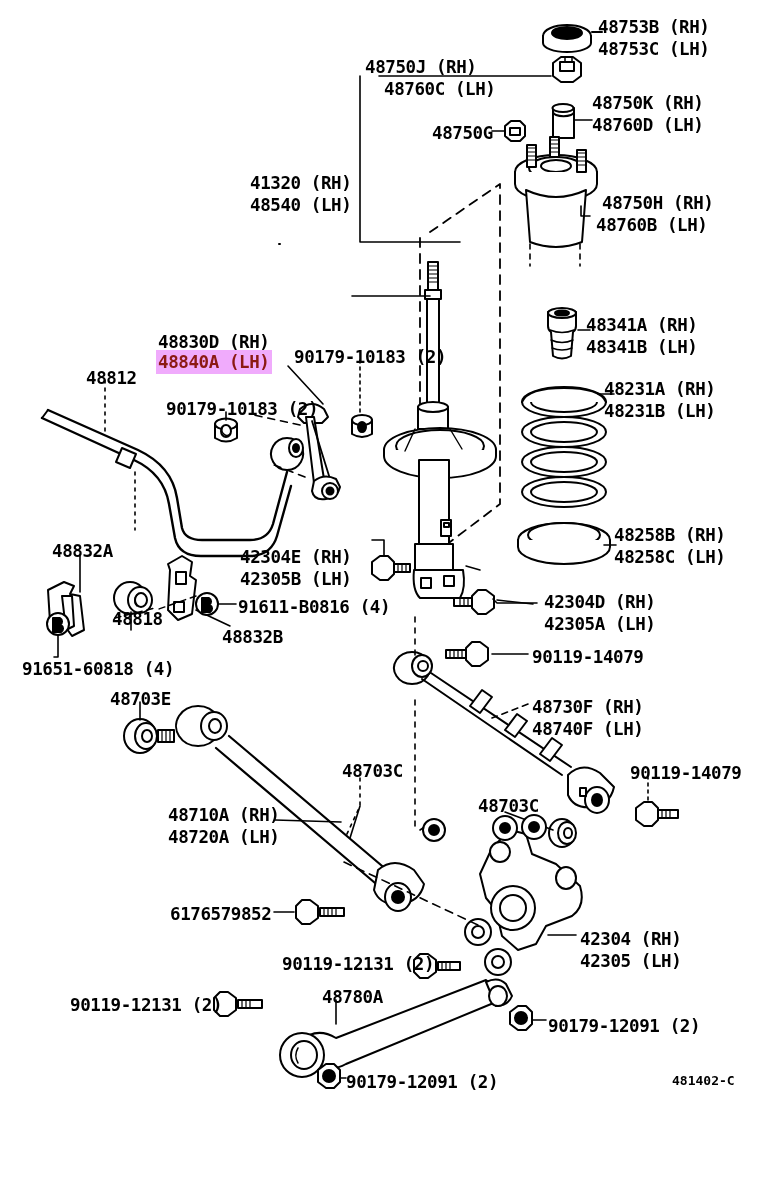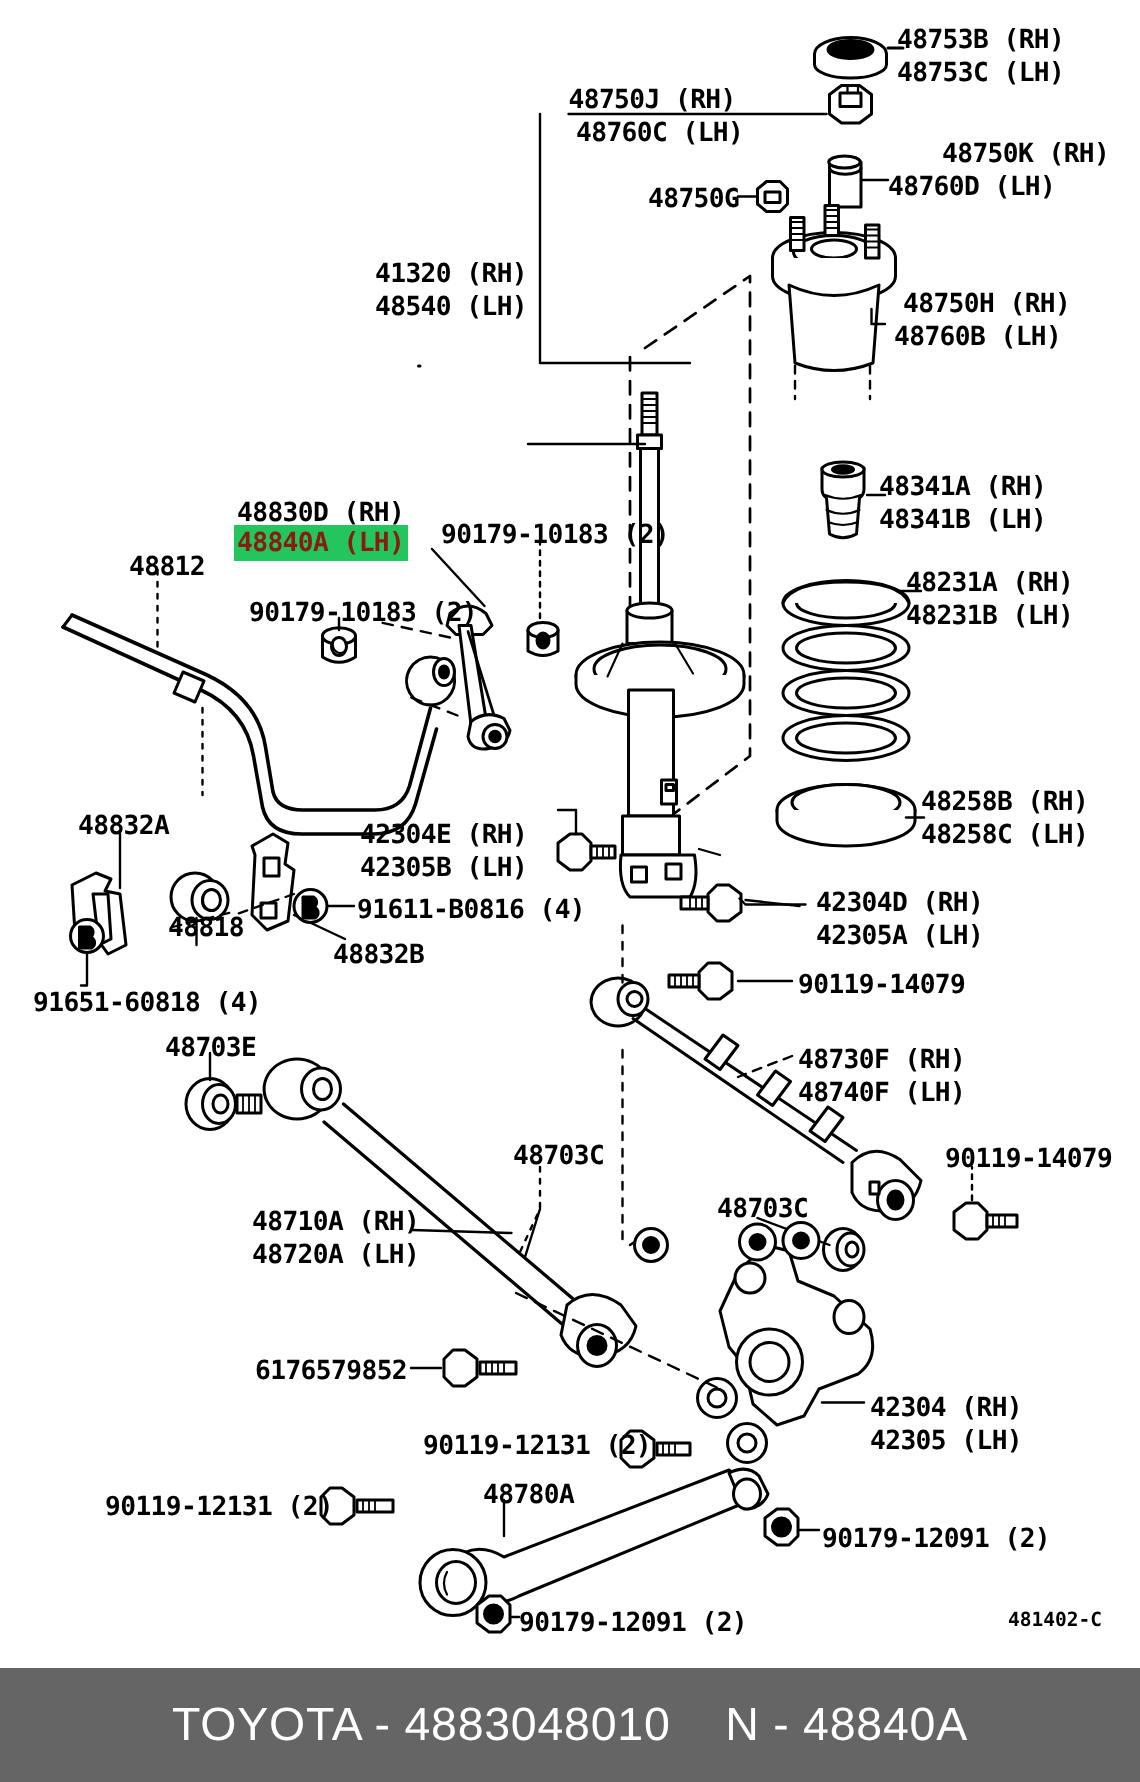--- a/index.html
+++ b/index.html
@@ -35,21 +35,21 @@
     font-size: 17.5px;
     line-height: 22px;
     color: #000000;
     letter-spacing: -0.4px;
     white-space: pre;
     -webkit-font-smoothing: none;
   }
   .lbl.two-line { line-height: 23px; }
   .lbl.hl {
     color: #8b1a13;
-    background: #22c55e;
+    background: #f0abfc;
     padding: 1px 2px 1px 2px;
   }
   .lbl.sm { font-size: 13px; letter-spacing: 0px; font-weight: bold; }
   #footer-bar {
     position: absolute;
     left: 0; top: 1112px;
     width: 760px; height: 76px;
     background: #656565;
     display: flex;
     align-items: center;
@@ -399,24 +399,24 @@
           <ellipse cx="329" cy="1076" rx="6" ry="6" fill="#000"></ellipse>
         </g>
         <path d="M340 1078 h6" stroke-width="1.6"></path>
 
       </g>
     </svg>
 
     <div class="lbl two-line" style="left:598px; top:16px;">48753B (RH)</div>
     <div class="lbl two-line" style="left:598px; top:38px;">48753C (LH)</div>
 
-    <div class="lbl" style="left:379px; top:56px;text-align:right;">48750J (RH)</div>
+    <div class="lbl" style="left:365px; top:56px;text-align:right;">48750J (RH)</div>
     <div class="lbl" style="left:384px; top:78px;">48760C (LH)</div>
 
-    <div class="lbl" style="left:628px; top:92px;">48750K (RH)</div>
+    <div class="lbl" style="left:592px; top:92px;">48750K (RH)</div>
     <div class="lbl" style="left:592px; top:114px;">48760D (LH)</div>
 
     <div class="lbl" style="left:432px; top:122px;">48750G</div>
 
     <div class="lbl" style="left:250px; top:172px;">41320 (RH)</div>
     <div class="lbl" style="left:250px; top:194px;">48540 (LH)</div>
 
     <div class="lbl" style="left:602px; top:192px;">48750H (RH)</div>
     <div class="lbl" style="left:596px; top:214px;">48760B (LH)</div>
 
@@ -483,17 +483,14 @@
     <div class="lbl" style="left:70px; top:994px;">90119-12131 (2)</div>
 
     <div class="lbl" style="left:548px; top:1015px;">90179-12091 (2)</div>
 
     <div class="lbl" style="left:346px; top:1071px;">90179-12091 (2)</div>
 
     <div class="lbl sm" style="left:672px; top:1070px;">481402-C</div>
 
   </div>
 
-  <div id="footer-bar">
-    <span id="footer-text">TOYOTA - 4883048010    N - 48840A</span>
-  </div>
 
 </div>
 
 </body></html>

